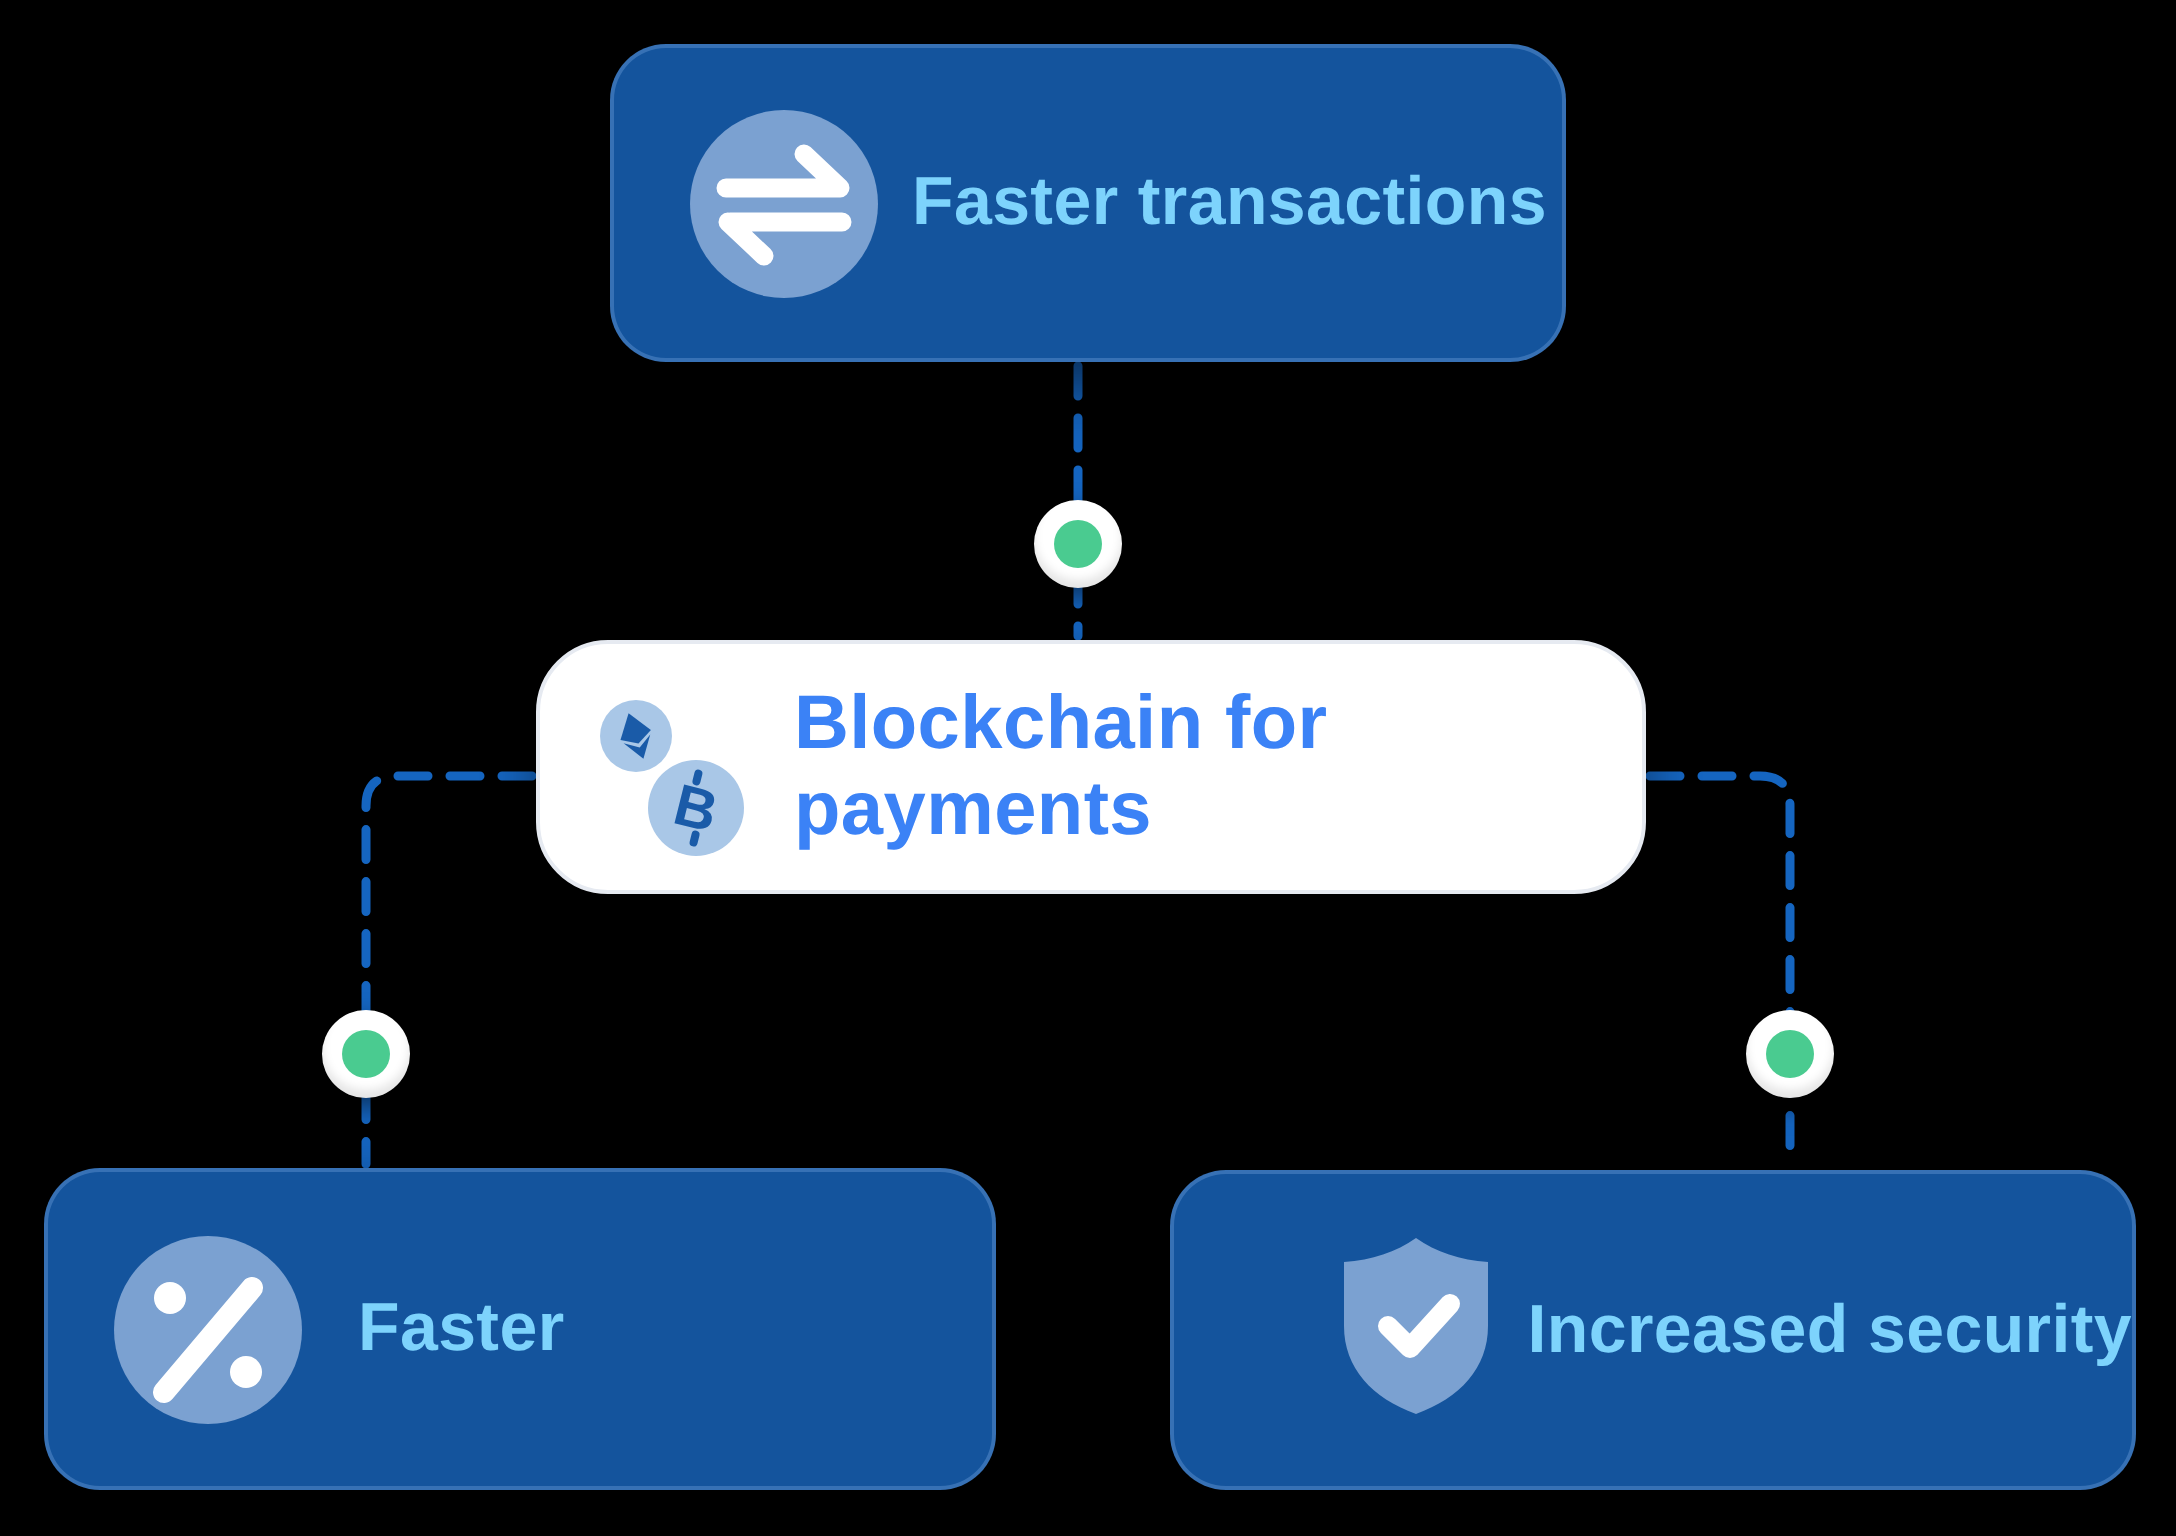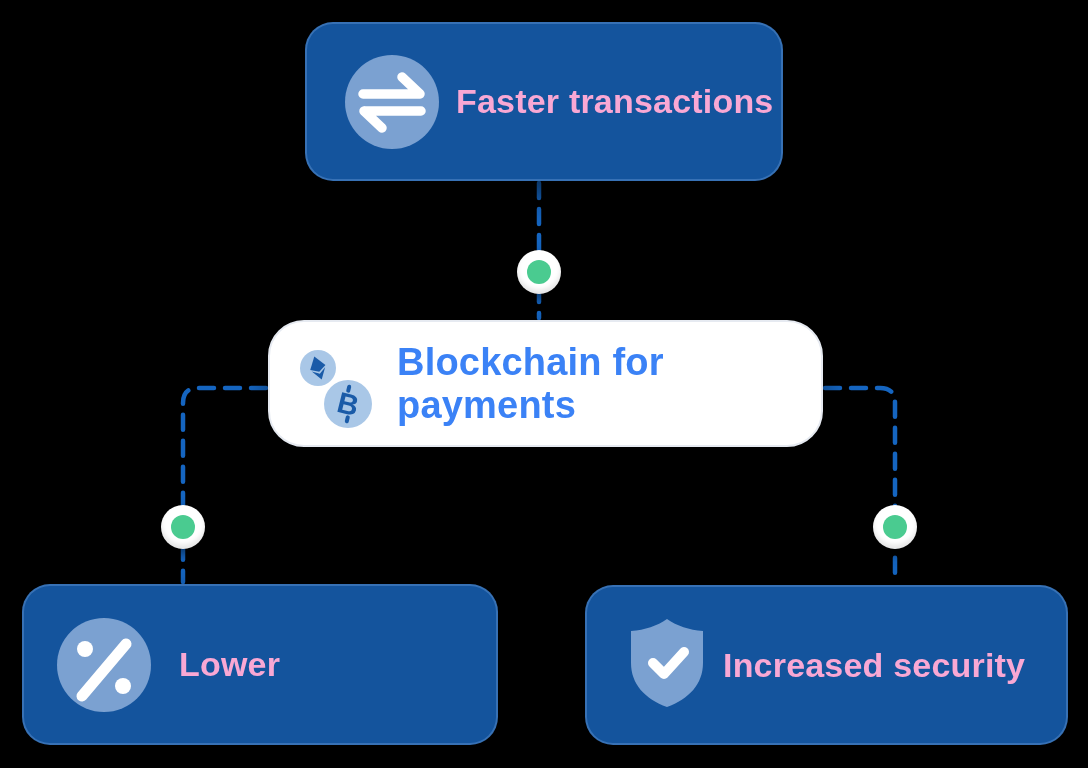--- a/index.html
+++ b/index.html
@@ -7,29 +7,29 @@
     position:relative;width:1088px;height:768px;background:#000;overflow:hidden;
     font-family:"Liberation Sans","DejaVu Sans",sans-serif;
   }
   .connectors{position:absolute;inset:0;z-index:1;pointer-events:none;}
   .card{
     position:absolute;z-index:2;display:flex;align-items:center;
     background:#14549d;border:2px solid rgba(120,170,225,0.35);
     border-radius:28px;box-sizing:border-box;
     box-shadow:0 14px 30px rgba(0,0,0,0.55);
   }
-  .card-label{color:#f9a8d4;font-weight:bold;font-size:34px;letter-spacing:0.2px;}
+  .card-label{color:#7dd3fc;font-weight:bold;font-size:34px;letter-spacing:0.2px;}
   .card-label .line{display:block;line-height:1.5;}
   .icon-circle{
     flex:0 0 auto;width:94px;height:94px;border-radius:50%;
     background:#7ba1d1;display:flex;align-items:center;justify-content:center;
   }
   .card-top{left:305px;top:22px;width:478px;height:159px;padding-left:38px;gap:17px;}
   .card-left{left:22px;top:584px;width:476px;height:161px;padding-left:33px;gap:28px;}
-  .card-right{left:585px;top:585px;width:483px;height:160px;padding-left:40px;gap:16px;}
+  .card-right{left:585px;top:585px;width:483px;height:160px;padding-left:28px;gap:16px;justify-content:flex-end;}
   .card-center{
     left:268px;top:320px;width:555px;height:127px;padding-left:30px;
     background:#ffffff;border:2px solid #e6eaf1;border-radius:36px;
     box-shadow:0 12px 26px rgba(0,0,0,0.45);
   }
   .center-title{color:#3b82f6;font-weight:bold;font-size:38px;letter-spacing:0.2px;}
   .crypto-cluster{position:relative;flex:0 0 auto;width:97px;height:94px;}
   .crypto-bubble{position:absolute;border-radius:50%;background:#a9c7e7;
     display:flex;align-items:center;justify-content:center;}
   .bubble-eth{left:0;top:13px;width:36px;height:36px;}
@@ -87,21 +87,21 @@
 
   <div class="card card-left">
     <div class="icon-circle">
       <svg width="94" height="94" viewBox="0 0 94 94">
         <line x1="25" y1="78" x2="69" y2="26" stroke="#ffffff" stroke-width="11" stroke-linecap="round"></line>
         <circle cx="28" cy="31" r="8" fill="#ffffff"></circle>
         <circle cx="66" cy="68" r="8" fill="#ffffff"></circle>
       </svg>
     </div>
     <div class="card-label">
-      <span class="line">Lower</span>
+      <span class="line">Faster</span>
     </div>
   </div>
 
   <div class="card card-right">
     <div style="flex:0 0 auto;">
       <svg width="80" height="94" viewBox="0 0 80 94">
         <path d="M40 3 C50 10 62 14 76 15 L76 47 C76 68 62 83 40 91 C18 83 4 68 4 47 L4 15 C18 14 30 10 40 3 Z" fill="#7ba1d1"></path>
         <path d="M26 47 L37 58 L57 36" stroke="#ffffff" stroke-width="10" fill="none" stroke-linecap="round" stroke-linejoin="round"></path>
       </svg>
     </div>

